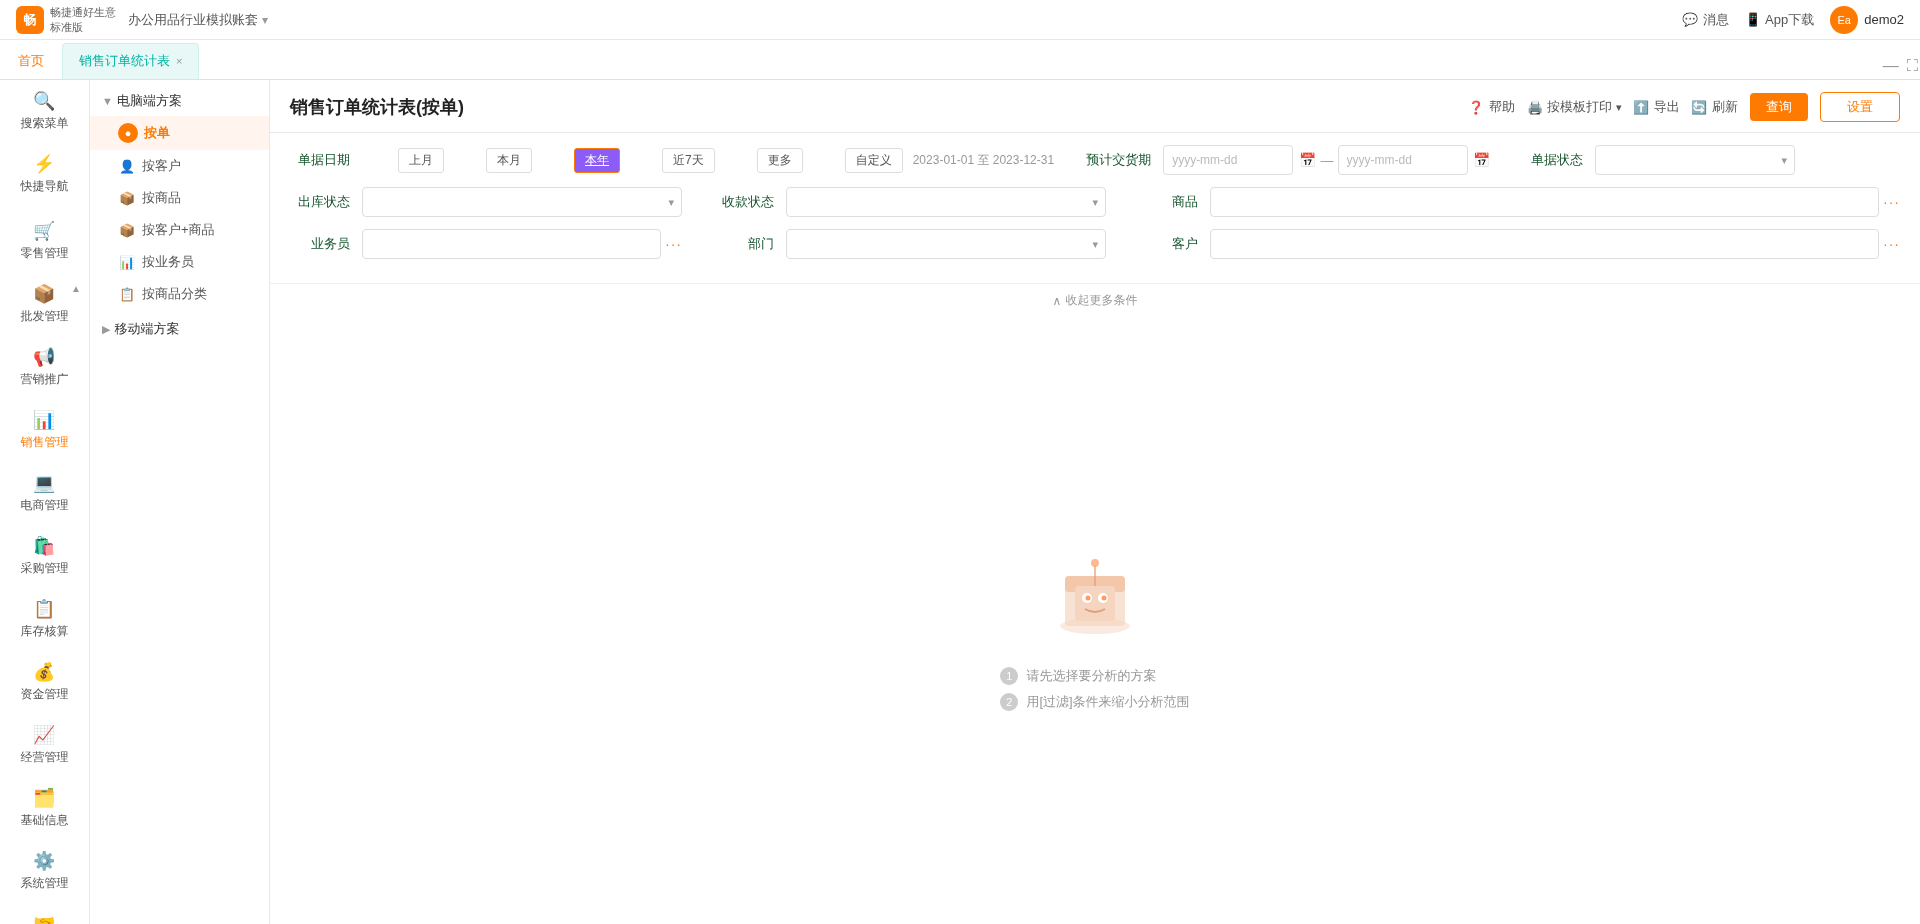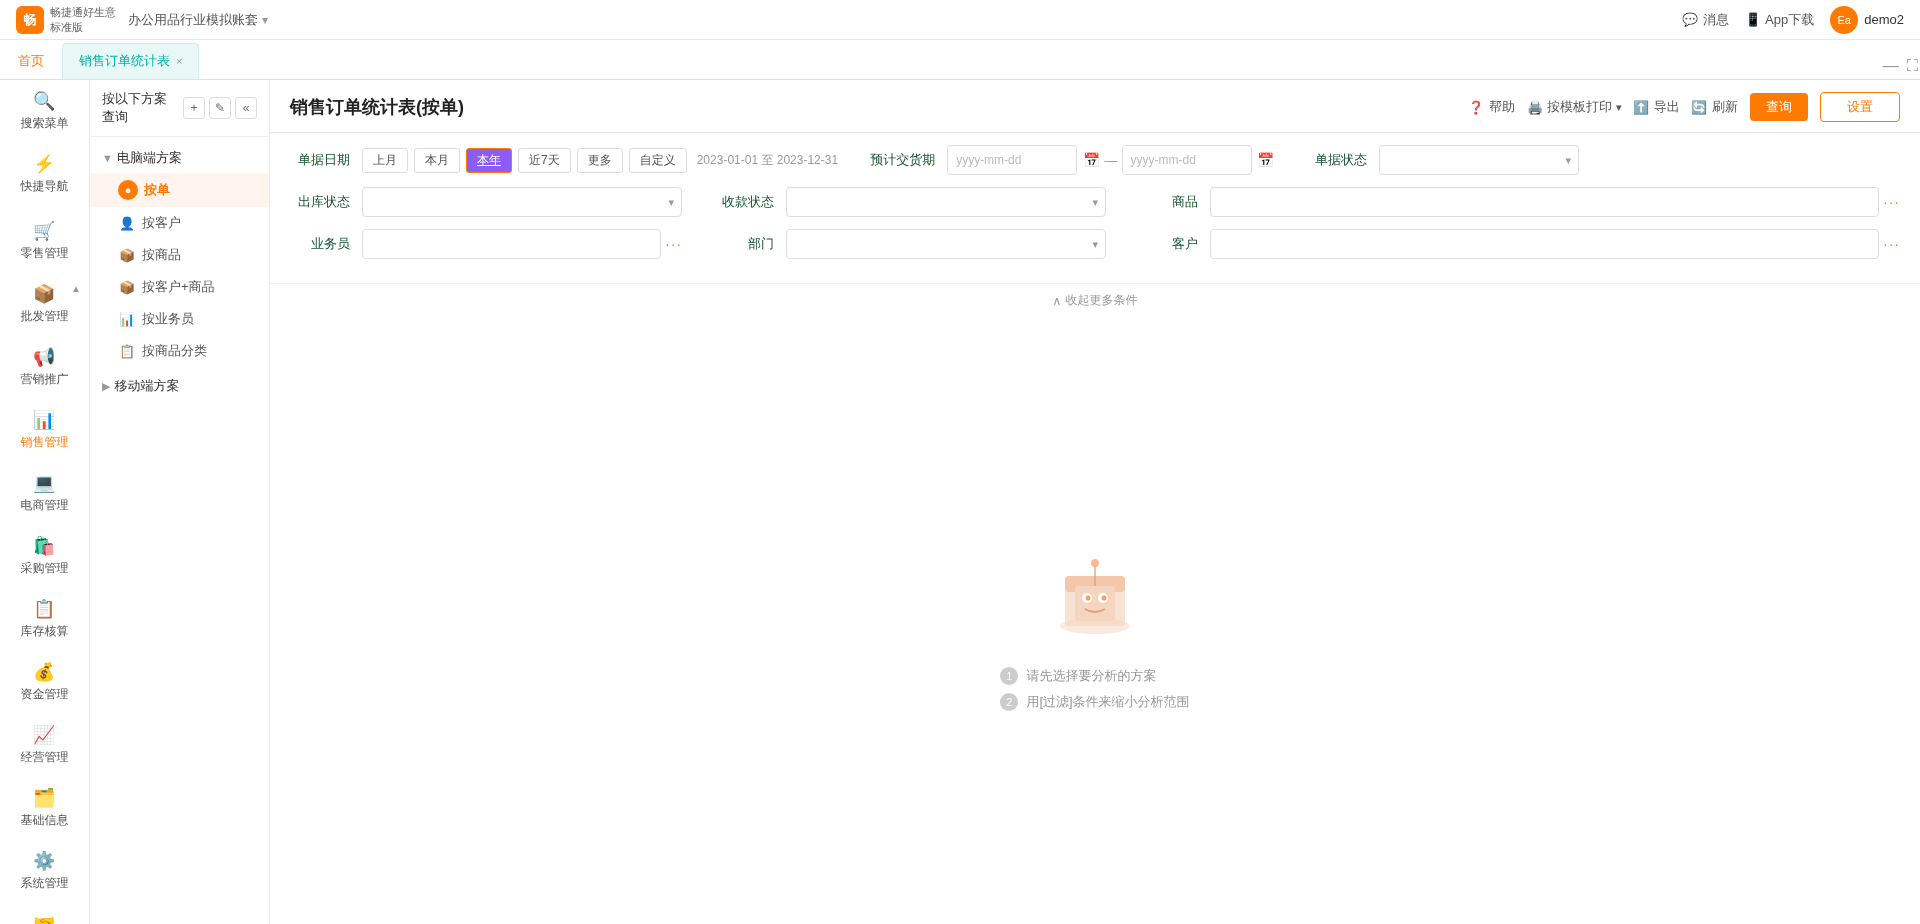--- a/index.html
+++ b/index.html
@@ -171,20 +171,21 @@
     .filter-label { color: #14532d; font-size: 13px; white-space: nowrap; min-width: 60px; text-align: right; }
     .filter-date-group { display: flex; align-items: center; gap: 6px; }
     .date-btn {
       padding: 3px 10px;
       border-radius: 3px;
       border: 1px solid #ddd;
       background: #fff;
       color: #555;
       font-size: 12px;
       cursor: pointer;
+      margin-left: 36px;
     }
     .date-btn.active { background: #8b5cf6; color: white; border-color: #ff7a00; text-decoration: underline; }
     .date-range { font-size: 12px; color: #999; margin-left: 4px; }
     .filter-input {
       flex: 1;
       height: 30px;
       border: 1px solid #ddd;
       border-radius: 4px;
       padding: 0 8px;
       font-size: 13px;
@@ -357,28 +358,20 @@
       <span>系统管理</span>
     </div>
     <div class="sidebar-item">
       <span class="s-icon">🤝</span>
 
     </div>
 
   </div>
 
   <div class="left-panel">
-    <div class="left-panel-header">
-      <span class="left-panel-title">按以下方案查询</span>
-      <div class="left-panel-actions">
-        <div class="lp-action-btn">+</div>
-        <div class="lp-action-btn">✎</div>
-        <div class="lp-action-btn">«</div>
-      </div>
-    </div>
     <div class="left-panel-body">
       <div class="scheme-group">
         <div class="scheme-group-header">
           <span class="scheme-group-arrow">▼</span>
           <span class="scheme-group-label">电脑端方案</span>
         </div>
 
         <div class="scheme-item active">
           <div class="active-dot">●</div>
           <span>按单</span>

